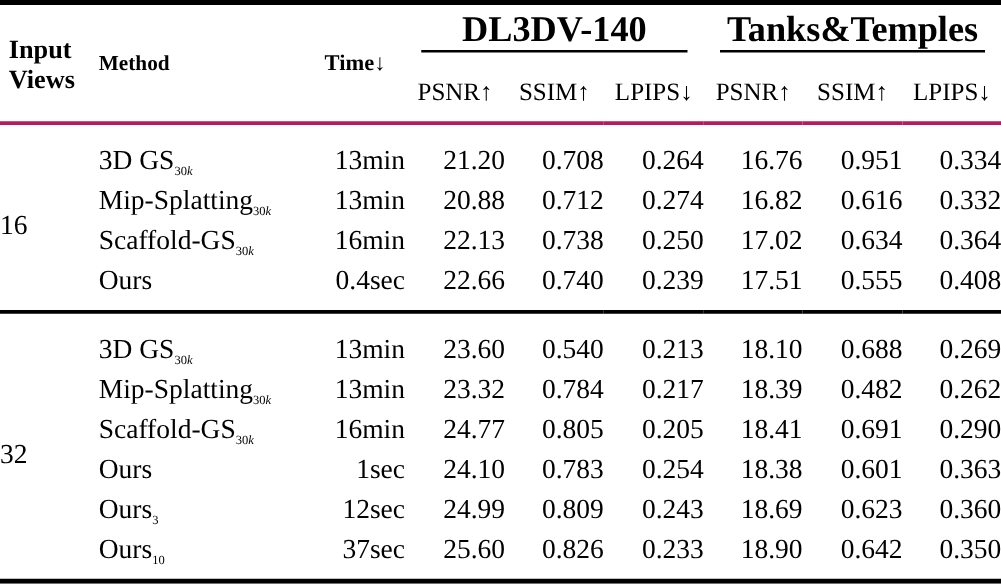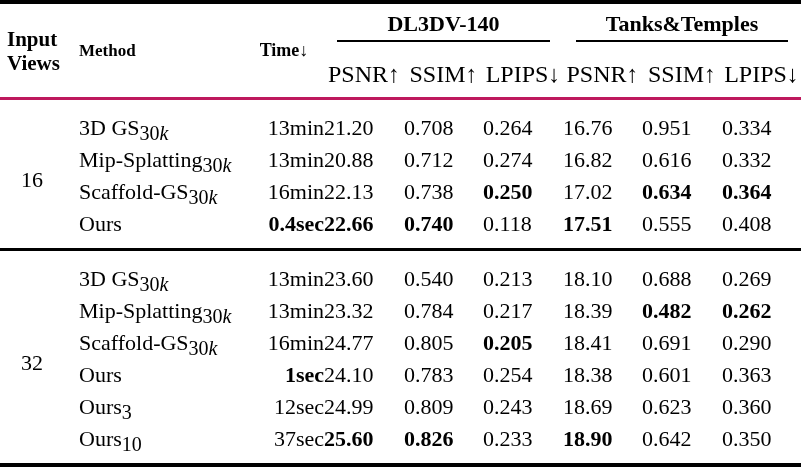--- a/index.html
+++ b/index.html
@@ -20,34 +20,34 @@
   
   th.views-h {
     height: 93px; text-align: left; padding-left: 7px;
     font-weight: bold; font-size: 21px; line-height: 24px; vertical-align: middle;
   }
   th.method-h {
     text-align: left; padding-left: 15px; font-weight: bold; font-size: 17px; vertical-align: middle;
   }
   th.time-h { text-align: center; font-weight: bold; font-size: 18px; vertical-align: middle; }
   tr.group-row th.group { height: 48px; vertical-align: top; }
-  .group-label { font-weight: bold; font-size: 22px; text-align: center; padding-top: 7px; line-height: 26px; }
+  .group-label { font-weight: bold; font-size: 29px; text-align: center; padding-top: 7px; line-height: 26px; }
   .group-rule { height: 0; border-bottom: 2px solid #000; margin: 3px 13px 0 13px; }
-  tr.metrics-row th { height: 45px; font-size: 24px; text-align: center; vertical-align: middle; }
+  tr.metrics-row th { height: 45px; font-size: 20px; text-align: center; vertical-align: middle; }
 
   
   tbody td { font-size: 22px; line-height: 26px; padding-top: 3px; padding-bottom: 3px; }
   tbody tr:first-child td { padding-top: 15px; }
   tbody tr:last-child td { padding-bottom: 11px; }
-  td.views { text-align: center; vertical-align: middle; margin-left: 29px; }
+  td.views { vertical-align: middle; margin-left: 29px; }
   td.method { text-align: left; padding-left: 15px; }
   td.time { text-align: right; }
-  td.num { text-align: left; }
-  .b { font-weight: bold; }
-  sub.msub { font-size: 20px; line-height: 0; }
+  td.num { text-align: right; }
+  .b { font-weight: normal; }
+  sub.msub { font-size: 10px; line-height: 0; }
   .it { font-style: italic; }
 </style>
 </head>
 <body>
 
 <div class="page">
   <table class="results">
     <colgroup>
       <col style="width:64px">
         <col style="width:180px">
@@ -115,21 +115,21 @@
     <td class="num b">0.250</td>
     <td class="num">17.02</td>
     <td class="num b">0.634</td>
     <td class="num b">0.364</td>
   </tr>
         <tr>
     <td class="method"><span>Ours</span><sub class="msub"><span></span><span class="it"></span></sub></td>
     <td class="time b">0.4sec</td>
     <td class="num b">22.66</td>
     <td class="num b">0.740</td>
-    <td class="num">0.118</td>
+    <td class="num">0.239</td>
     <td class="num b">17.51</td>
     <td class="num">0.555</td>
     <td class="num">0.408</td>
   </tr>
       </tbody>
     <tbody class="section">
         <tr>
     <td class="views" rowspan="6">32</td>
           <td class="method"><span>3D GS</span><sub class="msub"><span>30</span><span class="it">k</span></sub></td>
     <td class="time">13min</td>

